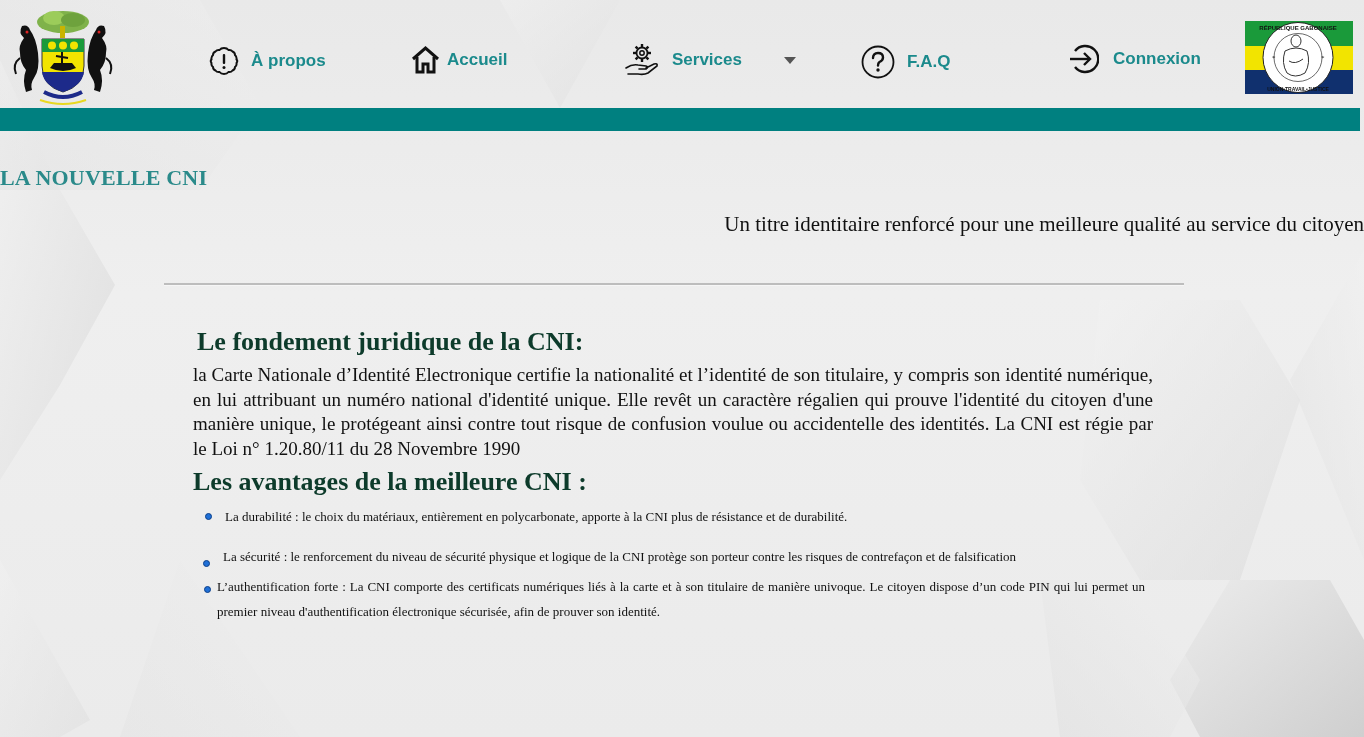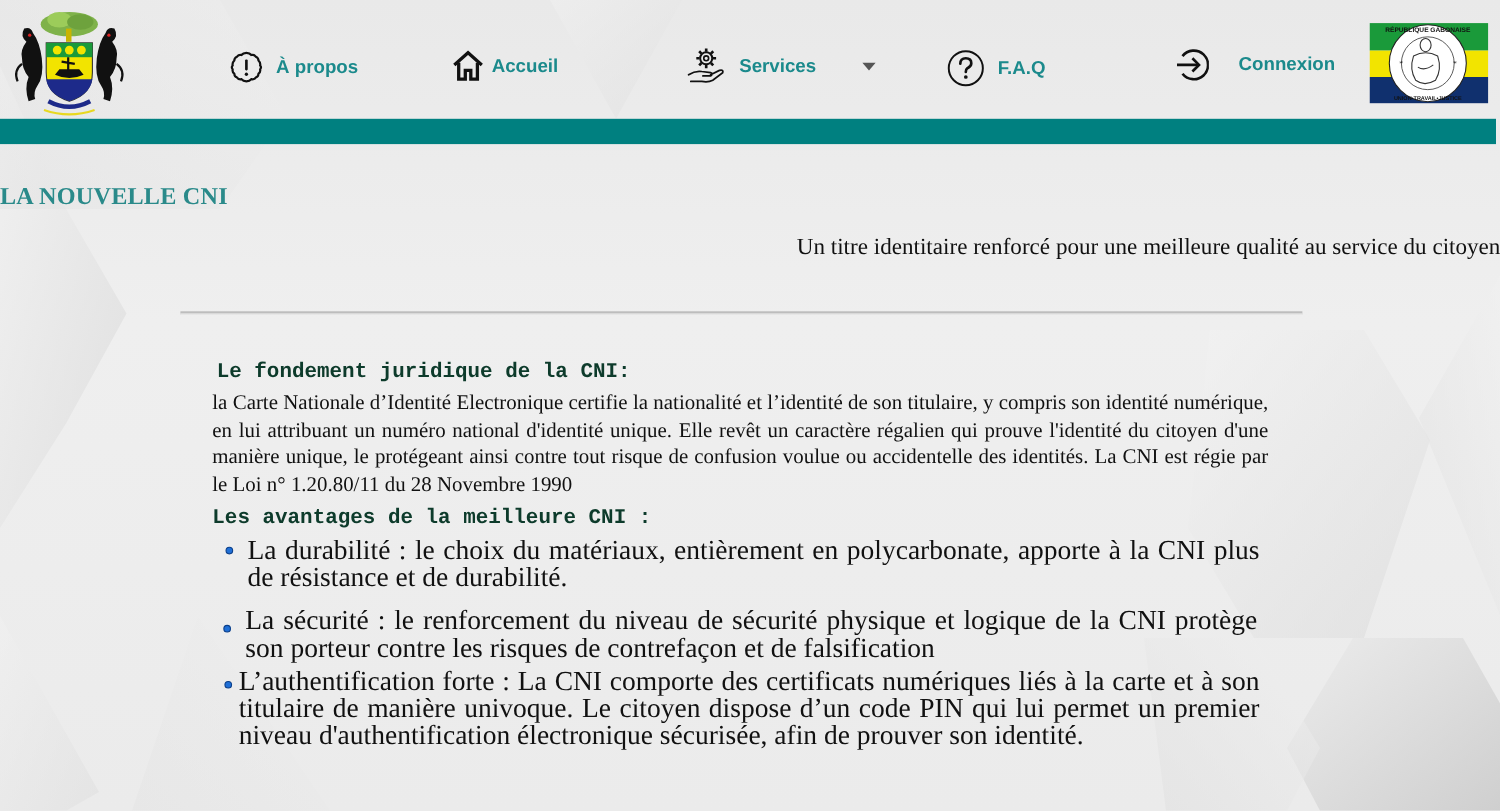--- a/index.html
+++ b/index.html
@@ -40,31 +40,31 @@
   .subtitle {
     position: absolute; left: 0; width: 1364px; top: 81px; text-align: right;
     font-size: 21px; color: #111;
   }
   .sep {
     position: absolute; left: 164px; top: 152px; width: 1020px; height: 2px;
     background: #bdbdbd; border-bottom: 1px solid #f6f6f6;
   }
   .content { position: absolute; left: 193px; top: 196px; width: 960px; }
   .h {
-    font-family: Liberation Mono, monospace; font-weight: bold; font-size: 19px; color: #0d3b2b;
+    font-family: Liberation Serif, serif; font-weight: bold; font-size: 26px; color: #0d3b2b;
     margin: 0;
   }
   .h1 { padding-left: 4px; }
   .para {
     font-size: 19px; line-height: 24.5px; color: #111; text-align: justify; margin: 6px 0 6px 0;
     text-align-last: left;
   }
   ul.adv { list-style: none; margin: 4px 0 0 0; padding: 0; }
   ul.adv li {
-    position: relative; font-size: 25px; line-height: 24.5px; color: #111;
+    position: relative; font-size: 13px; line-height: 24.5px; color: #111;
     text-align: justify; width: 920px;
   }
   ul.adv li .dot {
     position: absolute; width: 5px; height: 5px; border-radius: 50%;
     background: #1f6fd6; border: 1px solid #0b3f8a;
   }
   .li1 { margin-left: 32px; margin-top: 8px; }
   .li1 .dot { left: -20px; top: 8px; }
   .li2 { margin-left: 30px; margin-top: 15px; }
   .li2 .dot { left: -20px; top: 15px; }
@@ -177,21 +177,21 @@
     <span class="ico">
       <svg width="34" height="34" viewBox="0 0 34 34">
         <circle cx="17" cy="17" r="15.5" fill="none" stroke="#111" stroke-width="1.8"></circle>
         <path d="M12 13 Q12 8 17 8 Q22 8 22 12.5 Q22 15.5 18.5 17 Q17 18 17 20.5" fill="none" stroke="#111" stroke-width="2.4" stroke-linecap="round"></path>
         <circle cx="17" cy="25" r="1.7" fill="#111"></circle>
       </svg>
     </span>
     <span>F.A.Q</span>
   </a>
 
-  <a class="nav-item" style="left:1069px; top:43px;gap:13px;">
+  <a class="nav-item" style="left:1069px; top:43px;">
     <span class="ico" style="margin-right:14px;">
       <svg width="30" height="32" viewBox="0 0 30 32">
         <path d="M6 8 A13 13 0 1 1 6 24" fill="none" stroke="#111" stroke-width="2.4"></path>
         <line x1="1" y1="16" x2="21" y2="16" stroke="#111" stroke-width="2.4"></line>
         <path d="M15 10 L21 16 L15 22" fill="none" stroke="#111" stroke-width="2.4"></path>
       </svg>
     </span>
     <span>Connexion</span>
   </a>
 

